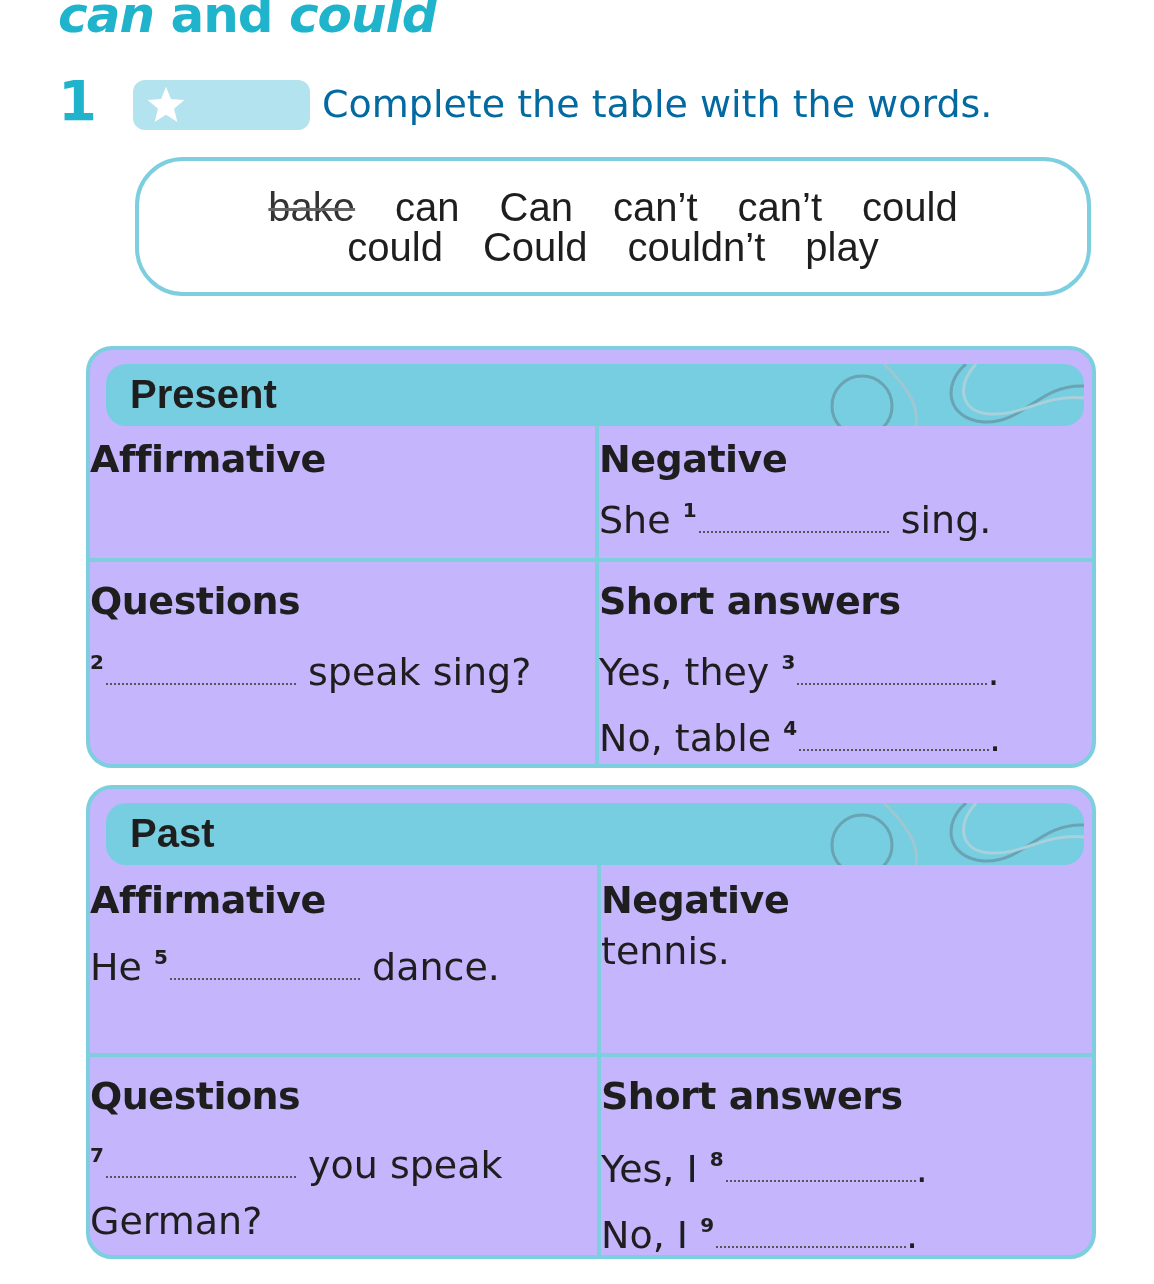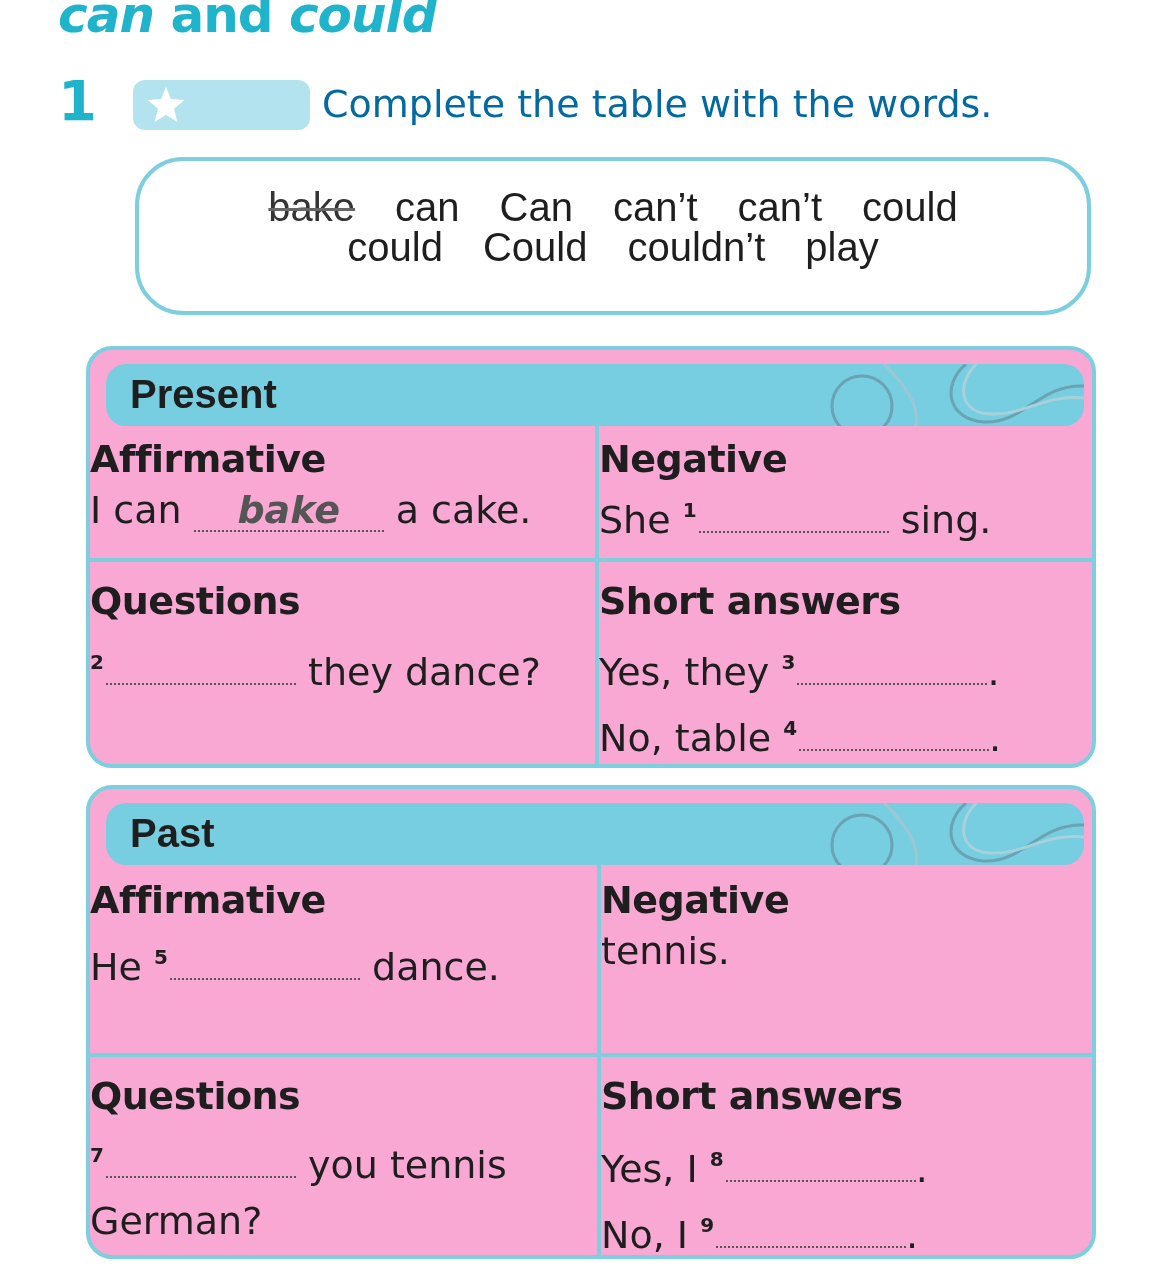--- a/index.html
+++ b/index.html
@@ -6,30 +6,30 @@
   body { width: 1154px; height: 1284px; position: relative; overflow: hidden;
          font-family: "DejaVu Sans", "Liberation Sans", sans-serif; color: #1e1e1e; }
   .title { position: absolute; left: 58px; top: -14px; font-size: 50px; font-weight: bold;
            color: #1fb3cc; letter-spacing: -1px; font-family: "DejaVu Sans", sans-serif; }
   .title .it { font-style: italic; }
   .ex-num { position: absolute; left: 58px; top: 68px; font-size: 56px; font-weight: bold; color: #1fb3cc; }
   .star-pill { position: absolute; left: 133px; top: 80px; width: 177px; height: 50px;
                border-radius: 12px; background: #b3e3ef; }
   .star-pill svg { position: absolute; left: 12px; top: 4px; }
   .instruction { position: absolute; left: 322px; top: 82px; font-size: 38px; color: #0369a1; }
-  .wordbox { position: absolute; left: 135px; top: 157px; width: 956px; height: 158px;
+  .wordbox { position: absolute; left: 135px; top: 157px; width: 956px; height: 139px;
              border: 4px solid #7dcfdf; border-radius: 48px; box-sizing: border-box; }
   .word-row { position: absolute; left: 0; right: 0; text-align: center; font-size: 40px;
               font-family: "Liberation Sans", sans-serif; color: #1e1e1e; }
   .word-row span { margin: 0 20px; }
   .word-row .struck { text-decoration: line-through; text-decoration-color: #666; text-decoration-thickness: 3px; color: #333; }
   .row1 { top: 24px; }
   .row2 { top: 64px; }
   .panel { position: absolute; left: 86px; width: 1010px; border: 4px solid #7dcfdf;
-           border-radius: 26px; box-sizing: border-box; overflow: hidden; background: #f9a8d4; }
+           border-radius: 26px; box-sizing: border-box; overflow: hidden; background: #c4b5fd; }
   .panel.present { top: 346px; height: 422px; }
   .panel.past { top: 785px; height: 474px; }
   .panel-header { position: absolute; left: 16px; top: 14px; right: 8px; height: 62px;
                   background: #76cee0; border-radius: 20px; overflow: hidden; }
   .panel-header .label { position: absolute; left: 24px; top: 8px; font-size: 40px; font-weight: bold;
                          color: #1e1e1e; font-family: "Liberation Sans", sans-serif; }
   .panel-header svg { position: absolute; right: 0; top: 0; }
   .cell { position: absolute; box-sizing: border-box; padding-left: 0; }
   .vline { position: absolute; width: 4px; background: #7dcfdf; }
   .hline { position: absolute; height: 4px; background: #7dcfdf; left: 0; right: 0; }
@@ -71,39 +71,34 @@
       <path d="M60 0 C 80 20, 96 40, 92 62" fill="none" stroke="#9fc7d2" stroke-width="3"></path>
       <path d="M142 0 C 118 20, 122 55, 160 58 C 200 60, 215 20, 260 22" fill="none" stroke="#6aa3b3" stroke-width="3"></path>
       <path d="M152 0 C 132 22, 136 48, 166 50 C 200 52, 220 30, 260 34" fill="none" stroke="#a9d1db" stroke-width="3"></path>
     </svg>
   </div>
   <div class="vline" style="left:505px; top:76px; bottom:0;"></div>
   <div class="hline" style="top:208px;"></div>
 
   <div class="cell" style="left:0; top:86px; width:505px;">
     <div class="cell-head">Affirmative</div>
-    <div class="line">
-      <span>I can</span>
-      <span class="filled" style="width:190px;">bake</span>
-      <span>a cake.</span>
-    </div>
   </div>
   <div class="cell" style="left:509px; top:86px; width:497px;">
     <div class="cell-head">Negative</div>
     <div class="line">
       <span>She</span>
       <span class="sup">1</span><span class="blank" style="width:190px;"></span>
       <span>sing.</span>
     </div>
   </div>
   <div class="cell" style="left:0; top:228px; width:505px;">
     <div class="cell-head">Questions</div>
     <div class="line" style="margin-top:10px;">
       <span class="sup">2</span><span class="blank" style="width:190px;"></span>
-      <span>they dance?</span>
+      <span>speak sing?</span>
     </div>
   </div>
   <div class="cell" style="left:509px; top:228px; width:497px;">
     <div class="cell-head">Short answers</div>
     <div class="line" style="margin-top:10px;">
       <span>Yes, they</span>
       <span class="sup">3</span><span class="blank" style="width:190px;"></span><span>.</span>
     </div>
     <div class="line">
       <span>No, table</span>
@@ -134,21 +129,21 @@
     </div>
   </div>
   <div class="cell" style="left:511px; top:88px; width:495px;">
     <div class="cell-head">Negative</div>
     <div class="line">tennis.</div>
   </div>
   <div class="cell" style="left:0; top:284px; width:507px;">
     <div class="cell-head">Questions</div>
     <div class="line" style="margin-top:8px;">
       <span class="sup">7</span><span class="blank" style="width:190px;"></span>
-      <span>you tennis</span>
+      <span>you speak</span>
     </div>
     <div class="line">German?</div>
   </div>
   <div class="cell" style="left:511px; top:284px; width:495px;">
     <div class="cell-head">Short answers</div>
     <div class="line" style="margin-top:12px;">
       <span>Yes, I</span>
       <span class="sup">8</span><span class="blank" style="width:190px;"></span><span>.</span>
     </div>
     <div class="line">

